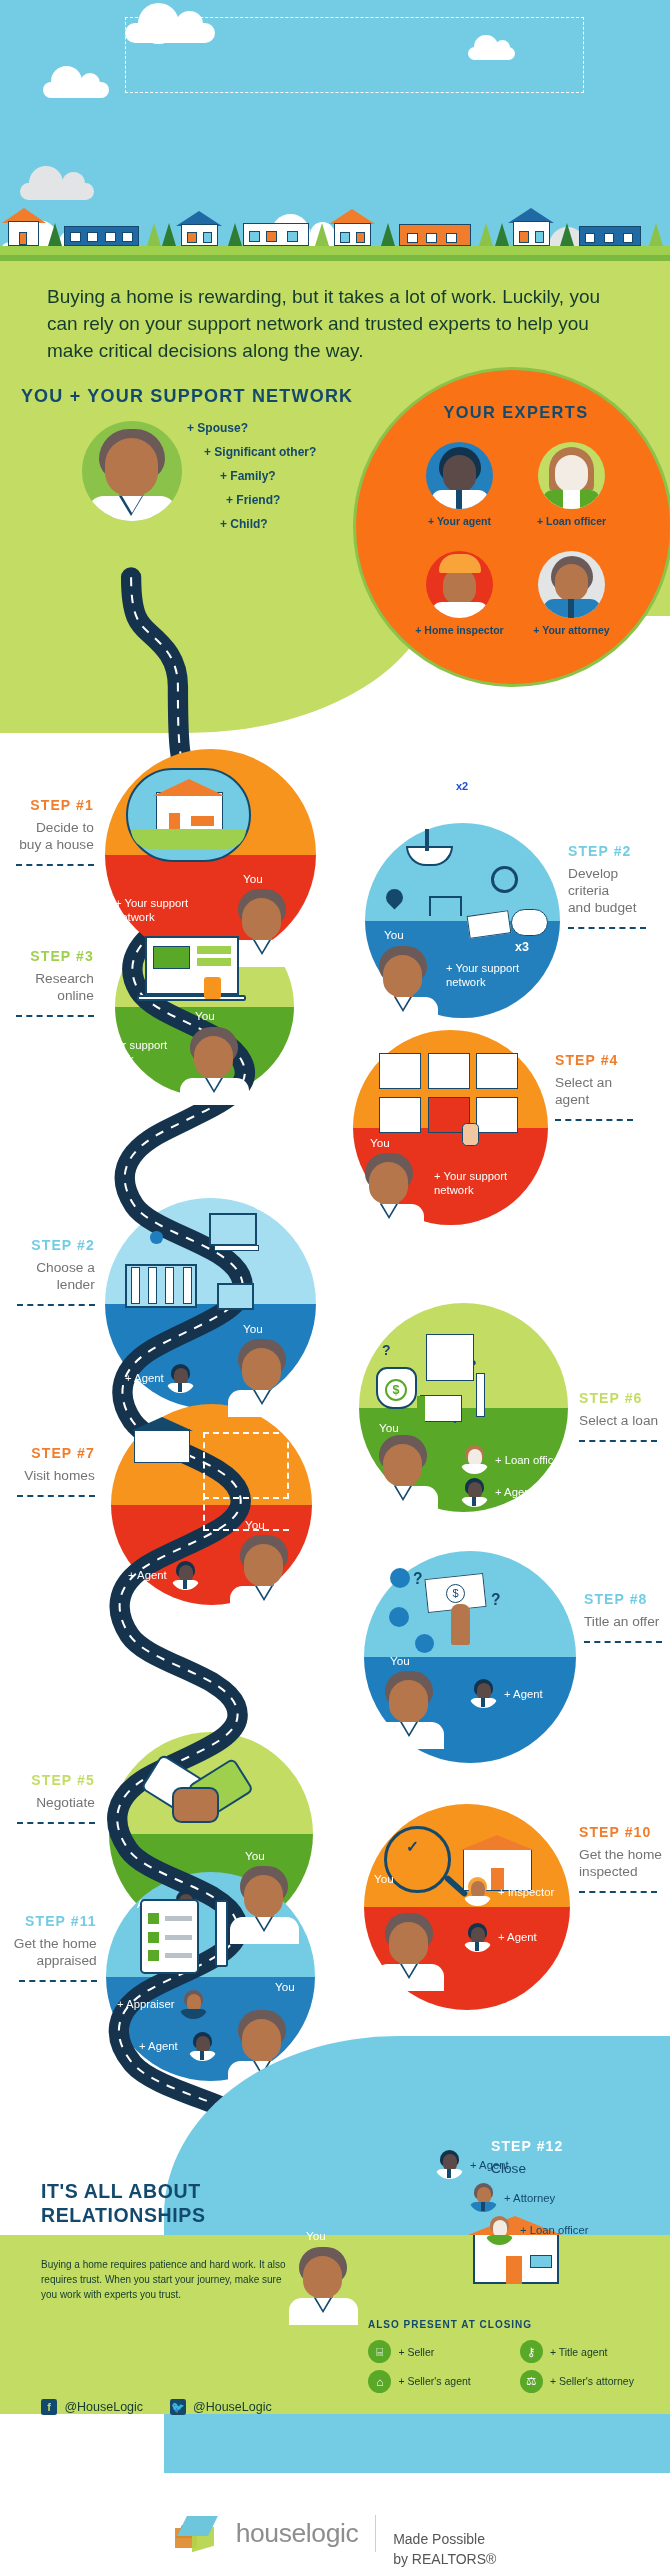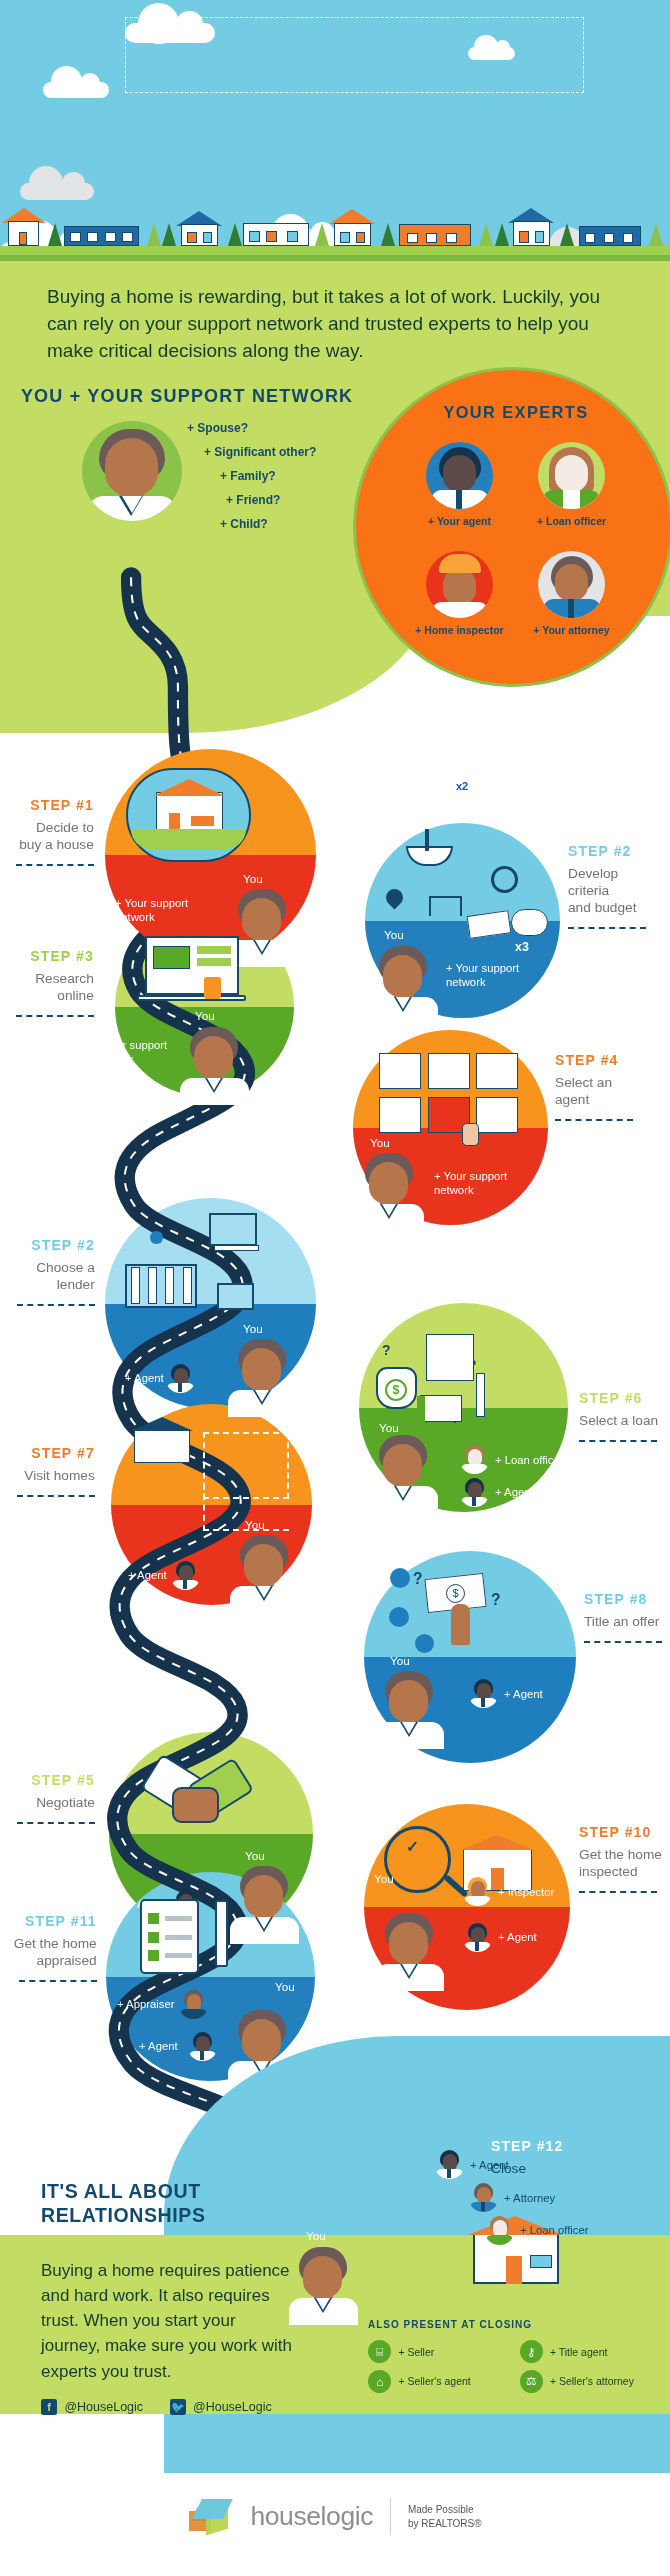--- a/index.html
+++ b/index.html
@@ -182,21 +182,21 @@
   }
   .rel-head {
     position:absolute; left:41px; top:2180px; width:257px;
     color:#13496d; font-weight:bold; font-size:19.5px; letter-spacing:0.6px; line-height:1.22;
   }
   .green-bottom {
     position:absolute; left:0; top:2235px; width:671px; height:179px; background:#c3dc64;
   }
   .rel-body {
     position:absolute; left:41px; top:2258px; width:257px;
-    color:#133b2e; font-size:17px; line-height:1.48;
+    color:#133b2e; font-size:10px; line-height:1.48;
   }
   .rel-learn { position:absolute; left:41px; top:2358px; width:265px; color:#133b2e; font-size:13.3px; line-height:1.45; }
   .rel-learn b { font-weight:bold; }
   .social { position:absolute; left:41px; top:2399px; display:flex; align-items:center; gap:7px; color:#133b2e; font-size:12.5px; }
   .sbadge { width:16.4px; height:16.4px; background:#13496d; border-radius:2.3px; color:#c3dc64;
             font-size:11px; font-weight:bold; display:flex; align-items:center; justify-content:center; }
 
   .closing-head { position:absolute; left:368px; top:2319px; color:#13496d;
                   font-weight:bold; font-size:10px; letter-spacing:1px; }
   .closing-grid { position:absolute; left:368px; top:2340px; width:289px;
@@ -211,21 +211,21 @@
   .fwrap { display:flex; align-items:center; gap:17px; }
   .logo-mark { width:44px; height:36px; position:relative; }
   .lm1 { position:absolute; left:7.8px; top:0; width:31px; height:20px; background:#6ec6dd;
          transform:skewX(-26deg); }
   .lm2 { position:absolute; left:0px; top:12.5px; width:22px; height:20px; background:#e08a2e; opacity:.92; }
   .lm3 { position:absolute; left:17px; top:14px; width:22px; height:19px; background:#b5d44a; opacity:.92;
          transform:skewY(-16deg); }
   .lm4 { position:absolute; left:4.7px; top:9.4px; width:19px; height:12.5px; background:#4e7a35; opacity:.85; transform:skewX(-26deg); }
   .logo-word { font-size:26.5px; color:#8e8e8e; letter-spacing:-0.4px; }
   .logo-div { width:0.8px; height:37px; background:#cfcfcf; }
-  .logo-sub { font-size:10px; color:#555; line-height:1.4; }
+  .logo-sub { font-size:14px; color:#555; line-height:1.4;margin-top:32px; }
 </style>
 </head>
 <body>
 
 <div class="page">
 
   <div class="sky">
     <div class="cloud c1"></div>
     <div class="cloud c2"></div>
     <div class="cloud c7"></div>

